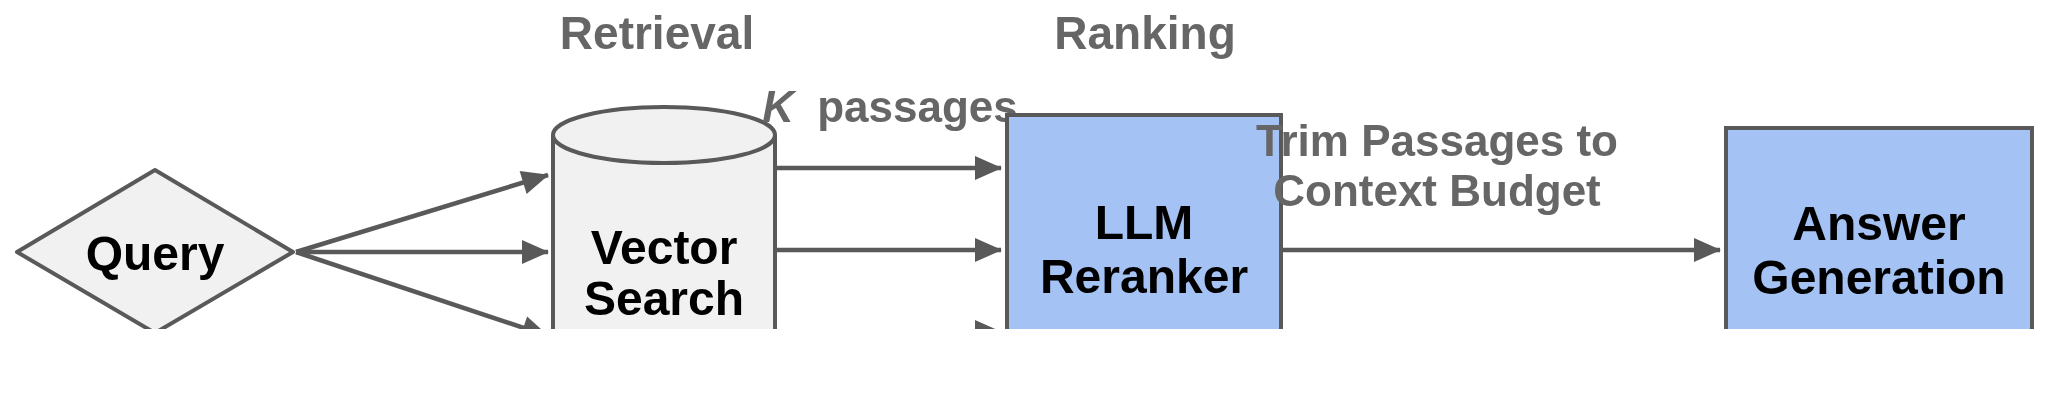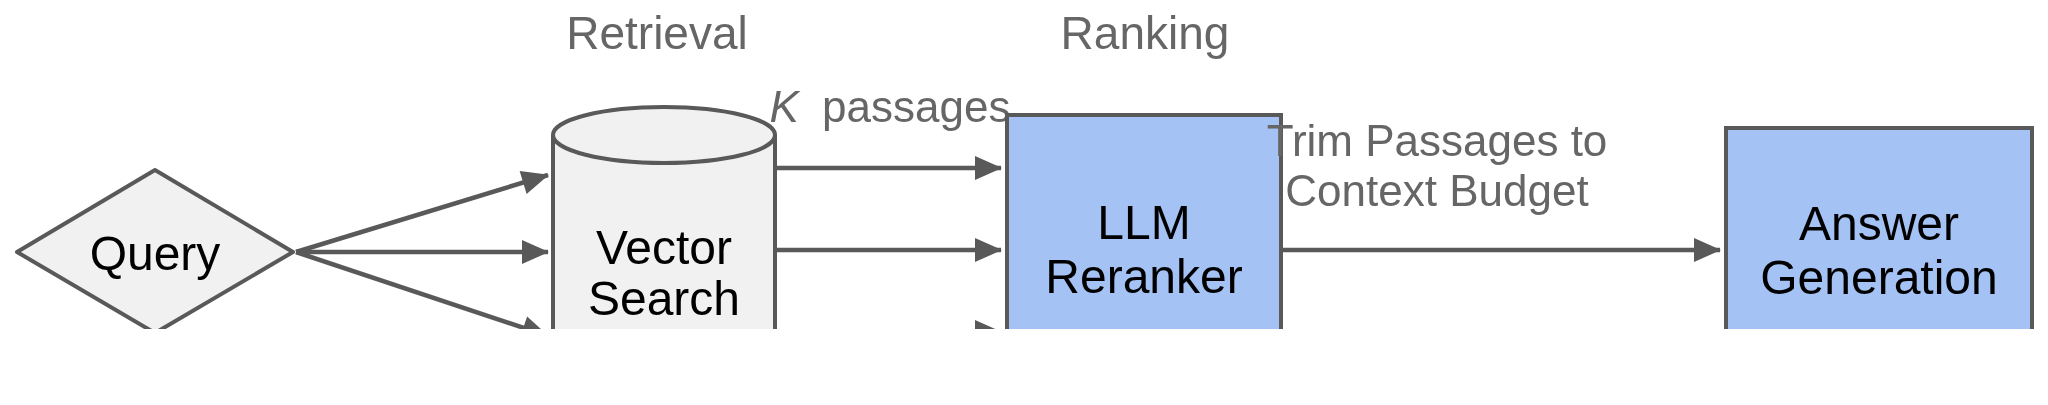--- a/index.html
+++ b/index.html
@@ -7,20 +7,21 @@
     padding: 0;
     background: var(--background, #ffffff);
     font-family: "Liberation Sans", sans-serif;
   }
   .canvas {
     position: relative;
     width: 2048px;
     height: 329px;
     background: var(--background, #ffffff);
     overflow: hidden;
+    font-weight: bold;
   }
   svg { display: block; }
 
   .shape-gray {
     fill: var(--node-gray-fill, #f1f1f1);
     stroke: var(--stroke-gray, #595959);
     stroke-width: 4;
   }
   .shape-blue {
     fill: var(--node-blue-fill, #a4c2f4);

